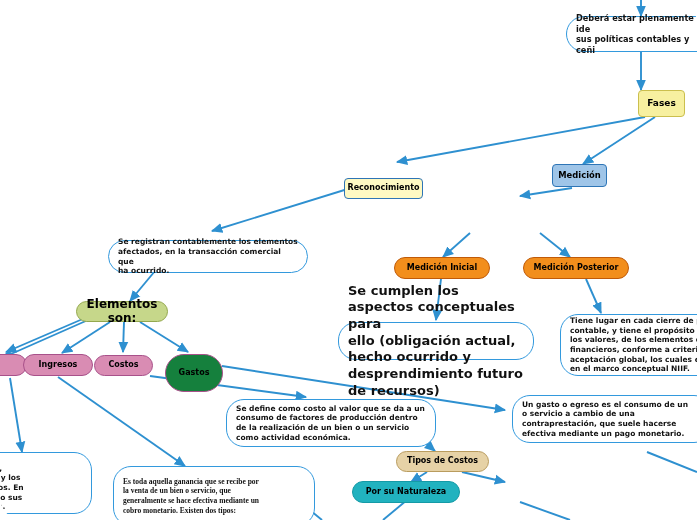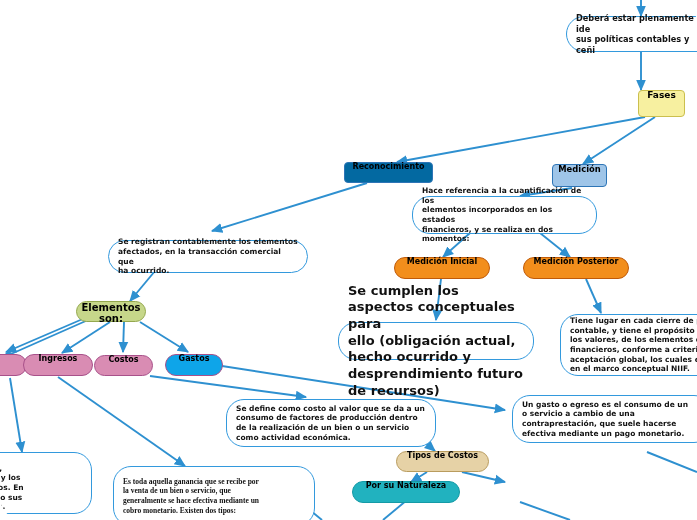--- a/index.html
+++ b/index.html
@@ -21,21 +21,21 @@
     left: 0;
     top: 0;
     width: 697px;
     height: 520px;
     pointer-events: none;
   }
   .node {
     position: absolute;
     box-sizing: border-box;
     display: flex;
-    align-items: flex-start;
+    align-items: center;
     justify-content: center;
     text-align: center;
     font-weight: bold;
     color: #000000;
     z-index: 3;
   }
   
   .pill {
     border-radius: 999px;
     border: 1.6px solid;
@@ -135,39 +135,34 @@
 
   <div class="node note" style="left:566px; top:16px; width:150px; height:36px; font-size:8.2px;">
     <span>Deberá estar plenamente ide
 sus políticas contables y ceñi</span>
   </div>
 
   <div class="node rect" style="left:638px; top:90px; width:47px; height:27px; background:#f7f0a0; border-color:#cbbf4e; font-size:9px;">
     <span>Fases</span>
   </div>
 
-  <div class="node rect" style="left:344px; top:162px; width:89px; height:21px; background:#0369a1; border-color:#2e75b6; font-size:8px;">
+  <div class="node rect" style="left:344px; top:178px; width:79px; height:21px; background:#fef9c3; border-color:#2e75b6; font-size:8px;">
     <span>Reconocimiento</span>
   </div>
 
   <div class="node rect" style="left:552px; top:164px; width:55px; height:23px; background:#9fc5e8; border-color:#2e75b6; font-size:8.4px;">
     <span>Medición</span>
   </div>
 
   <div class="node note" style="left:108px; top:228px; width:200px; height:33px; font-size:7.5px;margin-top:12px;">
     <span>Se registran contablemente los elementos
 afectados, en la transacción comercial que
 ha ocurrido.</span>
   </div>
 
-  <div class="node note" style="left:412px; top:196px; width:185px; height:38px; font-size:7.5px;">
-    <span>Hace referencia a la cuantificación de los
-elementos incorporados en los estados
-financieros, y se realiza en dos momentos:</span>
-  </div>
 
   <div class="node pill" style="left:523px; top:257px; width:106px; height:22px; background:#f28e1c; border-color:#c05a08; font-size:8px;">
     <span>Medición Posterior</span>
   </div>
 
   <div class="node pill" style="left:394px; top:257px; width:96px; height:22px; background:#f28e1c; border-color:#c05a08; font-size:8px;">
     <span>Medición Inicial</span>
   </div>
 
   <div class="node note" style="left:338px; top:322px; width:196px; height:38px; font-size:13px;">
@@ -178,37 +173,37 @@
 
   <div class="node note" style="left:560px; top:314px; width:168px; height:62px; font-size:7.5px;">
     <span>Tiene lugar en cada cierre de pe
 contable, y tiene el propósito de
 los valores, de los elementos de
 financieros, conforme a criterios
 aceptación global, los cuales est
 en el marco conceptual NIIF.</span>
   </div>
 
-  <div class="node pill" style="left:76px; top:301px; width:70px; height:21px; background:#c6d78a; border-color:#94a84e; font-size:10px;">
+  <div class="node pill" style="left:76px; top:301px; width:92px; height:21px; background:#c6d78a; border-color:#94a84e; font-size:12px;">
     <span>Elementos son:</span>
   </div>
 
   <div class="node pill" style="left:-28px; top:354px; width:55px; height:22px; background:#d98cb3; border-color:#a8518a; font-size:8px;">
     <span></span>
   </div>
 
   <div class="node pill" style="left:23px; top:354px; width:70px; height:22px; background:#d98cb3; border-color:#a8518a; font-size:8px;">
     <span>Ingresos</span>
   </div>
 
   <div class="node pill" style="left:94px; top:355px; width:59px; height:21px; background:#d98cb3; border-color:#a8518a; font-size:8px;">
     <span>Costos</span>
   </div>
 
-  <div class="node pill" style="left:165px; top:354px; width:58px; height:22px; background:#0ea5e9; border-color:#a8518a; font-size:8px;">
+  <div class="node pill" style="left:165px; top:354px; width:58px; height:38px; background:#15803d; border-color:#a8518a; font-size:8px;">
     <span>Gastos</span>
   </div>
 
   <div class="node note" style="left:226px; top:399px; width:210px; height:48px; font-size:7.5px;">
     <span>Se define como costo al valor que se da a un
 consumo de factores de producción dentro
 de la realización de un bien o un servicio
 como actividad económica.</span>
   </div>
 

